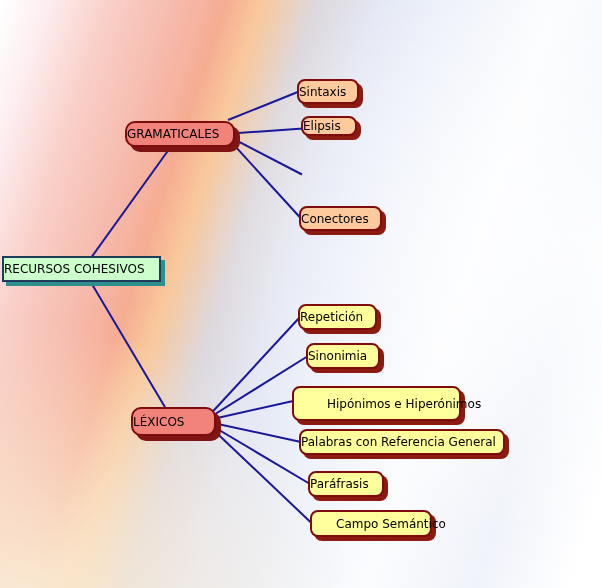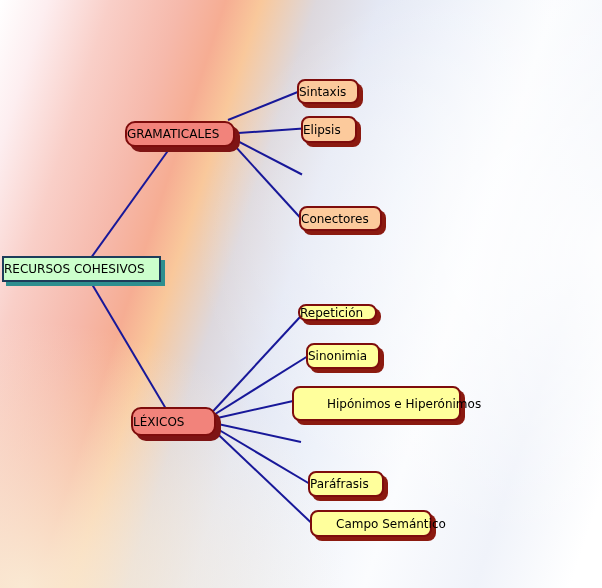--- a/index.html
+++ b/index.html
@@ -68,37 +68,40 @@
     </svg>
 <div class="node root" style="left: 2px; top: 256px; width: 159px; height: 26px;">
       <span>RECURSOS COHESIVOS</span>
     </div>
     <div class="node branch" style="left: 125px; top: 121px; width: 110px; height: 26px;">
       <span>GRAMATICALES</span>
     </div>
     <div class="node child gramaticales" style="left: 297px; top: 79px; width: 62px; height: 25px;">
       <span>Sintaxis</span>
     </div>
-    <div class="node child gramaticales" style="left: 301px; top: 116px; width: 56px; height: 27px;">
+    <div class="node child gramaticales" style="left: 301px; top: 116px; width: 56px; height: 20px;">
       <span>Elipsis</span>
     </div>
     <div class="node child gramaticales" style="left: 299px; top: 206px; width: 83px; height: 25px;">
       <span>Conectores</span>
     </div>
     <div class="node branch" style="left: 131px; top: 407px; width: 85px; height: 29px;">
       <span>LÉXICOS</span>
     </div>
-    <div class="node child lexicos" style="left: 298px; top: 304px; width: 79px; height: 17px;">
+    <div class="node child lexicos" style="left: 298px; top: 304px; width: 79px; height: 26px;">
       <span>Repetición</span>
     </div>
     <div class="node child lexicos" style="left: 306px; top: 343px; width: 74px; height: 26px;">
       <span>Sinonimia</span>
     </div>
     <div class="node child lexicos" style="left: 292px; top: 386px; width: 169px; height: 35px; padding-left: 33px;">
       <span>Hipónimos e Hiperónimos</span>
+    </div>
+    <div class="node child lexicos" style="left: 299px; top: 429px; width: 206px; height: 26px;">
+      <span>Palabras con Referencia General</span>
     </div>
     <div class="node child lexicos" style="left: 308px; top: 471px; width: 76px; height: 26px;">
       <span>Paráfrasis</span>
     </div>
     <div class="node child lexicos" style="left: 310px; top: 510px; width: 122px; height: 27px; padding-left: 24px;">
       <span>Campo Semántico</span>
     </div>
   </div>
 
 </body></html>

